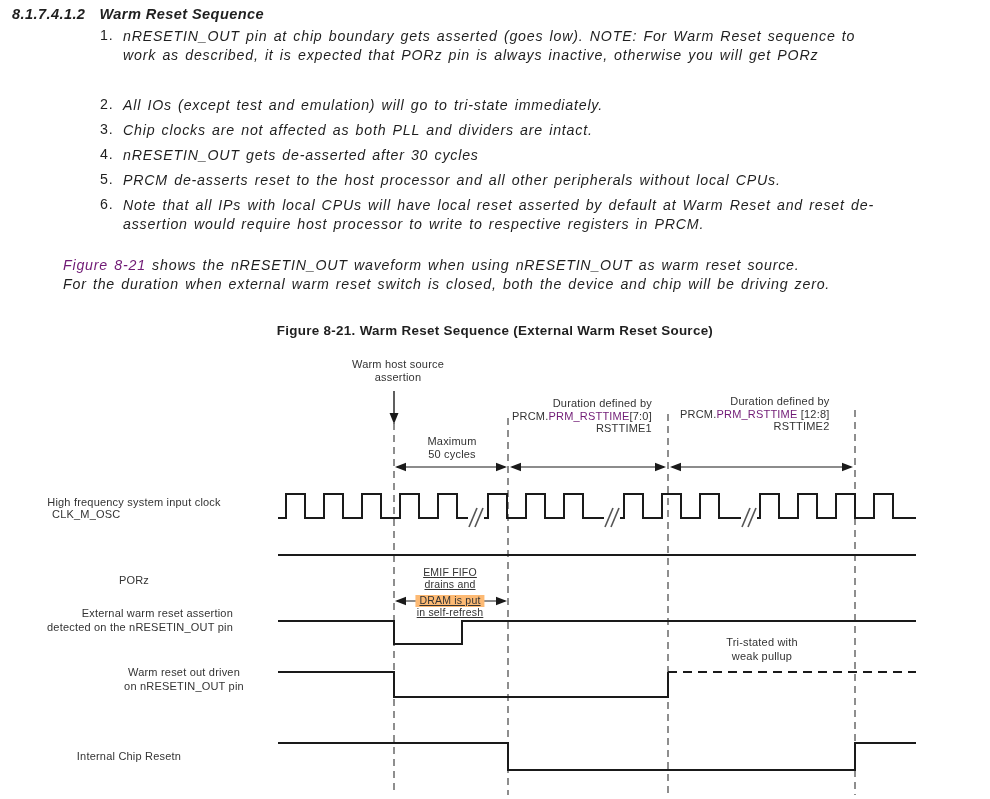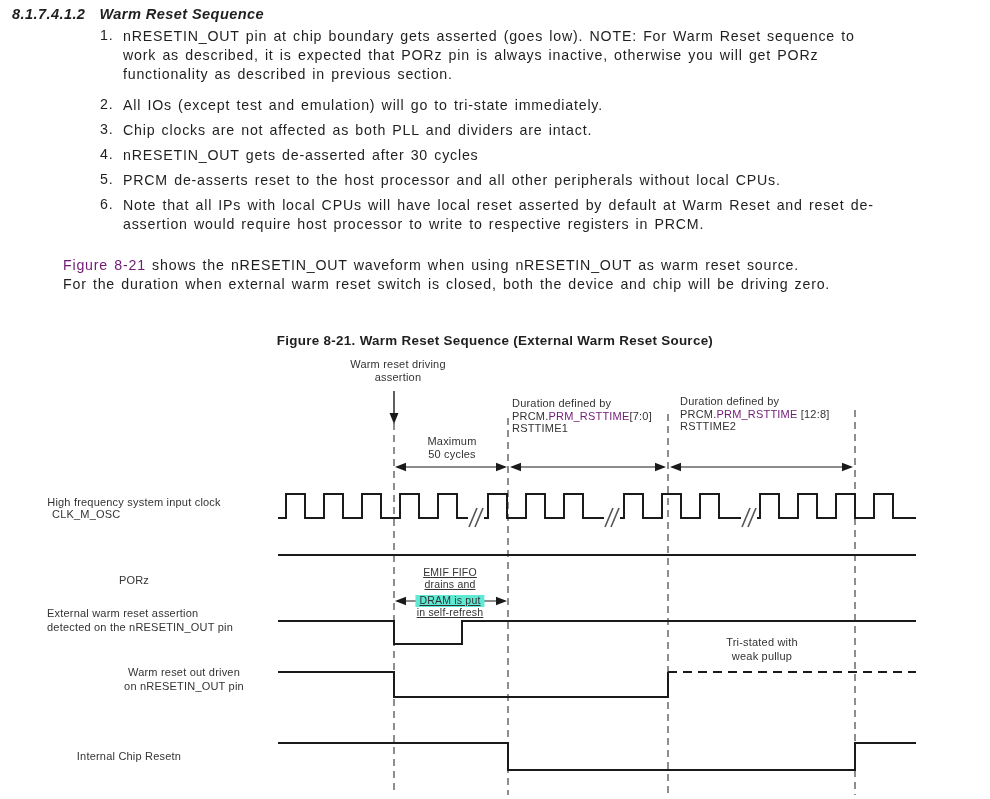--- a/index.html
+++ b/index.html
@@ -5,48 +5,47 @@
   html,body{margin:0;padding:0;background:#fff;}
   .page{position:relative;width:916px;height:799px;background:#ffffff;overflow:hidden;
         font-family:"Liberation Sans", sans-serif;color:#1f1f1f;}
   
   .heading{position:absolute;left:12px;top:6px;font-size:14.6px;font-weight:bold;font-style:italic;
            letter-spacing:.4px;white-space:nowrap;}
   .heading .htitle{margin-left:14px;}
   .item{position:absolute;left:100px;width:880px;font-size:14.2px;letter-spacing:.8px;word-spacing:1.5px;}
   .item .num{position:absolute;left:0;top:0;}
   .item .lines{padding-left:23px;}
-  .ln{line-height:19px;white-space:nowrap;}
+  .ln{line-height:19px;white-space:nowrap;font-style:italic;}
   .para{position:absolute;left:63px;width:915px;font-size:14.2px;letter-spacing:.8px;word-spacing:1.5px;}
   .link{color:#701a75;text-decoration:none;cursor:pointer;}
   .fig-title{position:absolute;left:0;top:323px;width:990px;text-align:center;
-             font-size:13.4px;font-weight:bold;letter-spacing:.3px;margin-top:10px;}
+             font-size:13.4px;font-weight:bold;letter-spacing:.3px;}
   
   .fig-svg{position:absolute;left:0;top:0;width:990px;height:799px;}
-  .flabel{position:absolute;font-size:11px;line-height:12.5px;color:#333;letter-spacing:.2px;white-space:nowrap;}
+  .flabel{position:absolute;font-size:11px;line-height:12.5px;color:#333;letter-spacing:.2px;white-space:nowrap;text-align:right;}
   .fl-center{transform:translateX(-50%);text-align:center;}
   .fl-right{text-align:center;}
   .fl-small{font-size:10.5px;line-height:11.5px;text-decoration:underline;}
-  .fl-white{background:#5eead4;padding:0 4px;}
+  .fl-white{background:#fdba74;padding:0 4px;}
 </style>
 </head>
 <body>
 
 <div class="page">
 
   <div class="heading">
     <span>8.1.7.4.1.2</span><span class="htitle">Warm Reset Sequence</span>
   </div>
 
   <div class="item" style="top:27px">
     <span class="num">1.</span>
     <div class="lines">
       <div class="ln">nRESETIN_OUT pin at chip boundary gets asserted (goes low). NOTE: For Warm Reset sequence to</div>
       <div class="ln">work as described, it is expected that PORz pin is always inactive, otherwise you will get PORz</div>
-      <div class="ln">functionality as described in previous section.</div>
     </div>
   </div>
   <div class="item" style="top:96px">
     <span class="num">2.</span>
     <div class="lines">
         <div class="ln">All IOs (except test and emulation) will go to tri-state immediately.</div>
       </div>
   </div>
   <div class="item" style="top:121px">
     <span class="num">3.</span>
@@ -141,21 +140,21 @@
 
     <path fill="none" stroke="#1a1a1a" stroke-width="2" d="M278,621 H394 V644 H462 V621 H945"></path>
 
     <path fill="none" stroke="#1a1a1a" stroke-width="2" d="M278,672 H394 V697 H668 V672"></path>
     <line stroke="#1a1a1a" stroke-width="2" stroke-dasharray="9 6" x1="668" y1="672" x2="948" y2="672"></line>
 
     <path fill="none" stroke="#1a1a1a" stroke-width="2" d="M278,743 H508 V770 H855 V743 H945"></path>
   </svg>
 
   <div class="flabel fl-center" style="left:398px;top:358px">
-    <div>Warm reset driving</div>
+    <div>Warm host source</div>
     <div>assertion</div>
   </div>
 
   <div class="flabel" style="left:512px;top:397px">
     <div>Duration defined by</div>
     <div>
       <span>PRCM.</span><span class="link">PRM_RSTTIME</span><span>[7:0]</span>
     </div>
     <div>RSTTIME1</div>
   </div>

